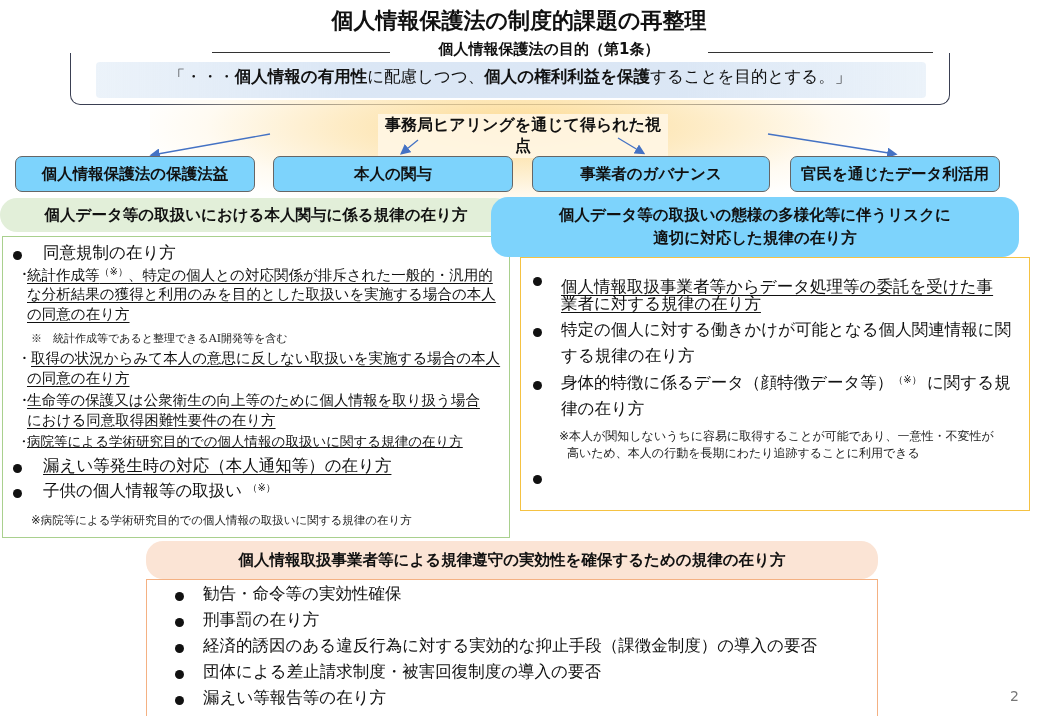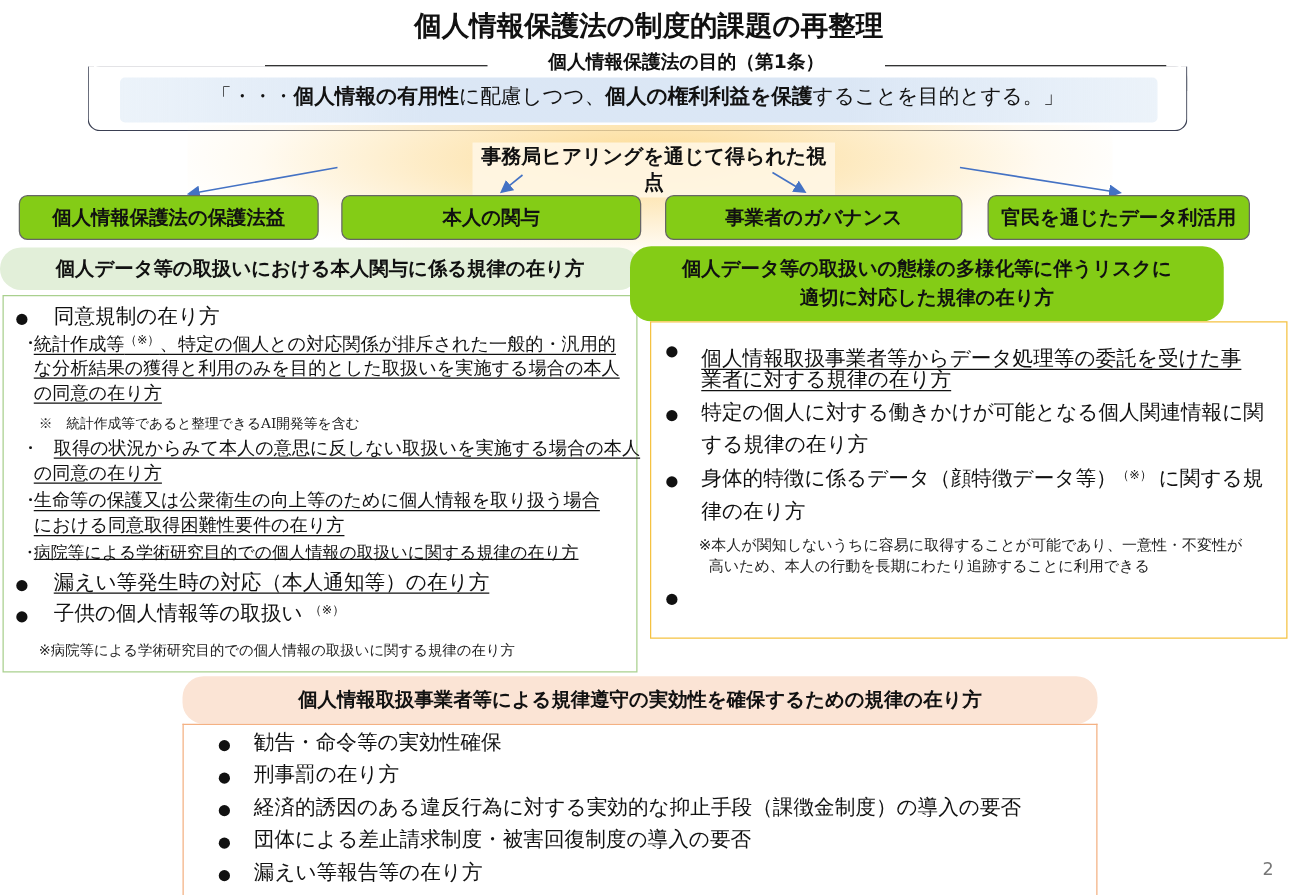--- a/index.html
+++ b/index.html
@@ -15,26 +15,26 @@
 
     .purpose-box { left: 70px; top: 53px; width: 880px; height: 52px; border: 1.5px solid #3a3f52; border-top: none; border-radius: 0 0 10px 10px; background: #fff; }
     .purpose-box-top { left: 70px; top: 53px; width: 880px; height: 20px; border: 1.5px solid #3a3f52; border-bottom: none; border-radius: 10px 10px 0 0; }
     .purpose-inner { left: 96px; top: 62px; width: 830px; height: 36px; background: linear-gradient(90deg, rgba(200,220,240,0.35), rgba(215,228,244,0.9) 30%, rgba(215,228,244,0.9) 70%, rgba(200,220,240,0.35)); border-radius: 4px; filter: blur(0.5px); }
     .purpose-text { left: 70px; top: 66px; width: 880px; text-align: center; font-size: 16.5px; }
     .purpose-text b { font-weight: bold; }
 
     .glow { left: 150px; top: 100px; width: 740px; height: 110px; background: radial-gradient(ellipse at 50% 25%, rgba(252,216,140,0.95) 0%, rgba(253,228,175,0.7) 35%, rgba(255,240,210,0.3) 60%, rgba(255,255,255,0) 75%); }
     .hearing { left: 378px; top: 114px; width: 290px; text-align: center; font-size: 16px; font-weight: bold; background: rgba(255,246,228,0.9); padding: 1px 0; }
 
-    .viewpoint { top: 156px; height: 36px; border: 1px solid #666; border-radius: 7px; background: #84cc16; text-align: center; font-size: 15.5px; font-weight: bold; line-height: 34px; }
+    .viewpoint { top: 156px; height: 36px; border: 1px solid #666; border-radius: 7px; background: #7dd3fc; text-align: center; font-size: 15.5px; font-weight: bold; line-height: 34px; }
 
     .sec-header { font-weight: bold; text-align: center; font-size: 15.5px; border-radius: 17px; }
     .green-head { left: 0; top: 198px; width: 512px; height: 34px; background: #e2efd9; line-height: 34px; }
     .green-box { left: 2px; top: 236px; width: 508px; height: 302px; border: 1px solid #a9d08e; background: #fff; }
-    .yellow-head { left: 504px; top: 197px; width: 475px; height: 60px; background: #84cc16; padding-top: 7px; line-height: 23px; }
+    .yellow-head { left: 491px; top: 197px; width: 528px; height: 60px; background: #7dd3fc; padding-top: 7px; line-height: 23px; }
     .yellow-box { left: 520px; top: 257px; width: 510px; height: 254px; border: 1.5px solid #f5c242; background: #fff; }
     .salmon-head { left: 146px; top: 541px; width: 732px; height: 38px; background: #fbe4d5; line-height: 38px; font-size: 15.5px; }
     .salmon-box { left: 146px; top: 579px; width: 732px; height: 137px; border: 1px solid #f4b183; border-bottom: none; background: #fff; }
 
     .item { position: absolute; white-space: nowrap; }
     .big { font-size: 16.5px; }
     .mid { font-size: 14.5px; }
     .small { font-size: 11.5px; color: #222; }
     .u { text-decoration: underline; text-underline-offset: 3px; }
     .dot { position: absolute; width: 9px; height: 9px; border-radius: 50%; background: #111; }
@@ -83,21 +83,21 @@
   <div class="dot" style="left:10px;top:14px;"></div>
   <div class="item big" style="left:40px;top:5px;">同意規制の在り方</div>
 
   <div class="item mid" style="left:14px;top:28px;">・</div>
   <div class="item mid u" style="left:24px;top:28px;"><span>統計作成等</span><span class="sup">（※）</span><span>、特定の個人との対応関係が排斥された一般的・汎用的</span></div>
   <div class="item mid u" style="left:24px;top:48px;">な分析結果の獲得と利用のみを目的とした取扱いを実施する場合の本人</div>
   <div class="item mid u" style="left:24px;top:68px;">の同意の在り方</div>
   <div class="item small" style="left:28px;top:94px;font-family:'DejaVu Serif',serif;font-size:11px;">※　統計作成等であると整理できるAI開発等を含む</div>
 
   <div class="item mid" style="left:14px;top:112px;">・</div>
-  <div class="item mid u" style="left:40px;top:112px;">取得の状況からみて本人の意思に反しない取扱いを実施する場合の本人</div>
+  <div class="item mid u" style="left:28px;top:112px;">取得の状況からみて本人の意思に反しない取扱いを実施する場合の本人</div>
   <div class="item mid u" style="left:24px;top:132px;">の同意の在り方</div>
 
   <div class="item mid" style="left:14px;top:154px;">・</div>
   <div class="item mid u" style="left:24px;top:154px;">生命等の保護又は公衆衛生の向上等のために個人情報を取り扱う場合</div>
   <div class="item mid u" style="left:24px;top:174px;">における同意取得困難性要件の在り方</div>
 
   <div class="item mid" style="left:14px;top:196px;font-size:13.5px;">・</div>
   <div class="item mid" style="left:24px;top:196px;font-size:13.5px;text-decoration:underline;">病院等による学術研究目的での個人情報の取扱いに関する規律の在り方</div>
 
   <div class="dot" style="left:10px;top:227px;"></div>

